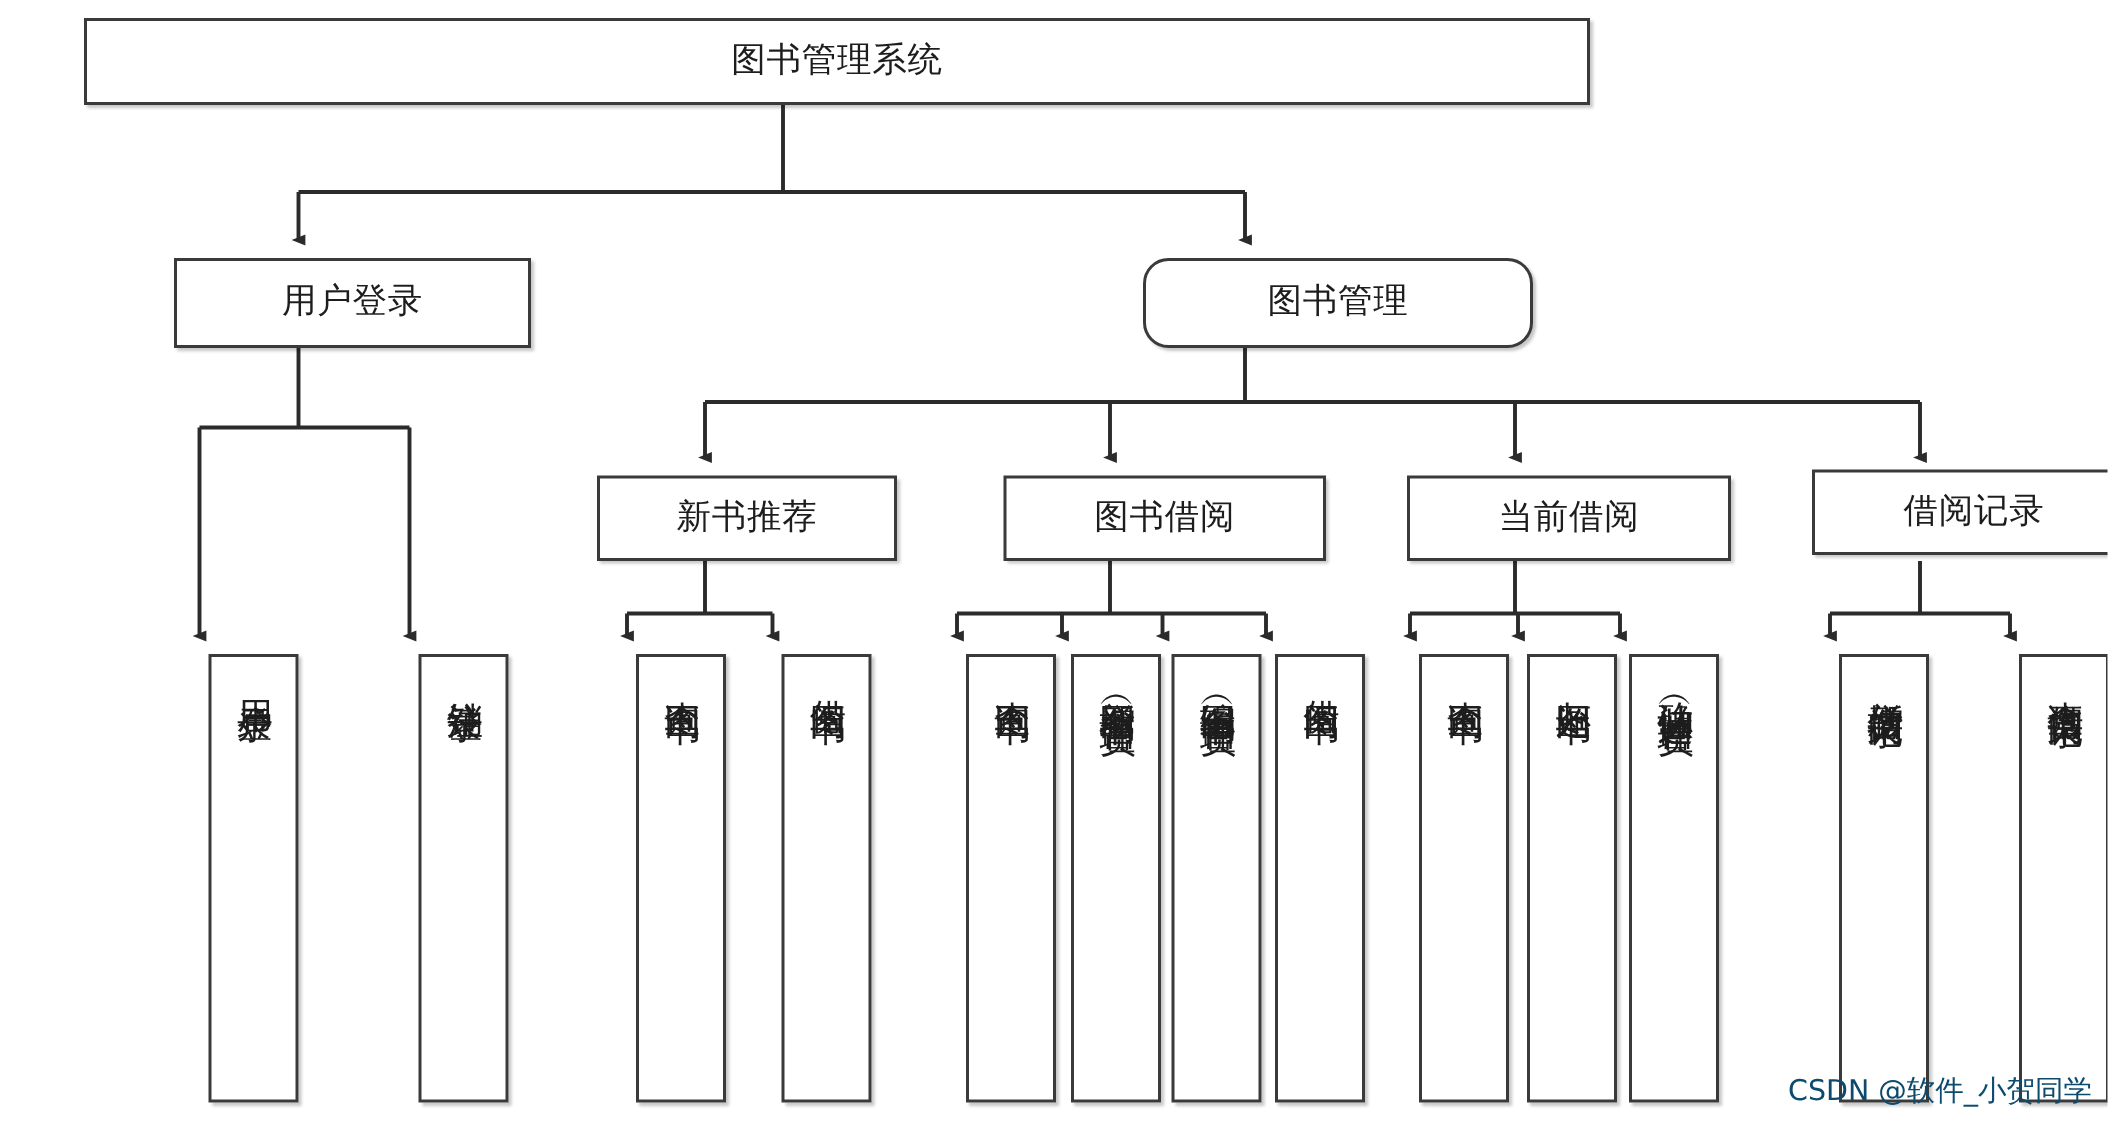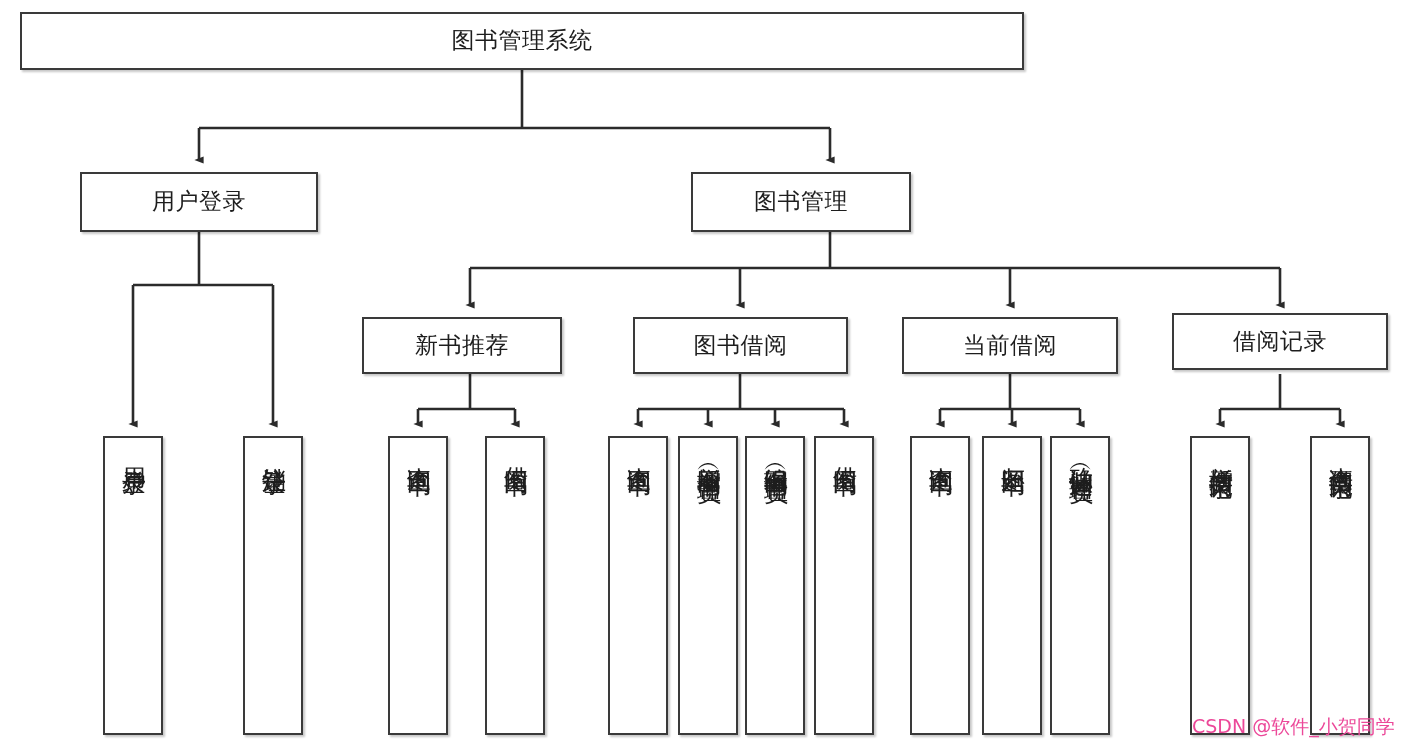--- a/index.html
+++ b/index.html
@@ -29,20 +29,21 @@
   }
   .node {
     position: absolute;
     box-sizing: border-box;
     background: #ffffff;
     border: 2px solid #3a3a3a;
     display: flex;
     align-items: center;
     justify-content: center;
     box-shadow: 2px 2px 2px rgba(0,0,0,0.22);
+    margin-left: 36px;
   }
   .node .label {
     color: #1d1d1d;
     text-align: center;
     line-height: 1.18;
     letter-spacing: 0.5px;
     white-space: nowrap;
   }
   .node.horizontal .label {
     font-size: 23px;
@@ -54,21 +55,21 @@
   .node.vertical .label {
     writing-mode: vertical-rl;
     text-orientation: upright;
     font-size: 24px;
     line-height: 1.08;
     letter-spacing: 2px;
     white-space: pre;
   }
   .watermark {
     position: absolute;
-    color: #ec4899;
+    color: #0c4a6e;
     font-size: 19px;
     font-family: "DejaVu Sans", "Liberation Sans", sans-serif;
     white-space: nowrap;
     user-select: none;
   }
 </style>
 </head>
 <body>
 
 <div id="diagram-root">
@@ -123,21 +124,21 @@
     </g>
   </svg>
 
   <div class="node horizontal" style="left:20px; top:12px; width:1004px; height:58px;">
     <span class="label">图书管理系统</span>
   </div>
 
   <div class="node horizontal" style="left:80px; top:172px; width:238px; height:60px;">
     <span class="label">用户登录</span>
   </div>
-  <div class="node horizontal" style="left:691px; top:172px; width:220px; height:60px;">
+  <div class="node horizontal" style="left:726px; top:172px; width:260px; height:60px;border-radius:17px;">
     <span class="label">图书管理</span>
   </div>
 
   <div class="node horizontal" style="left:362px; top:317px; width:200px; height:57px;">
     <span class="label">新书推荐</span>
   </div>
   <div class="node horizontal" style="left:633px; top:317px; width:215px; height:57px;">
     <span class="label">图书借阅</span>
   </div>
   <div class="node horizontal" style="left:902px; top:317px; width:216px; height:57px;">

